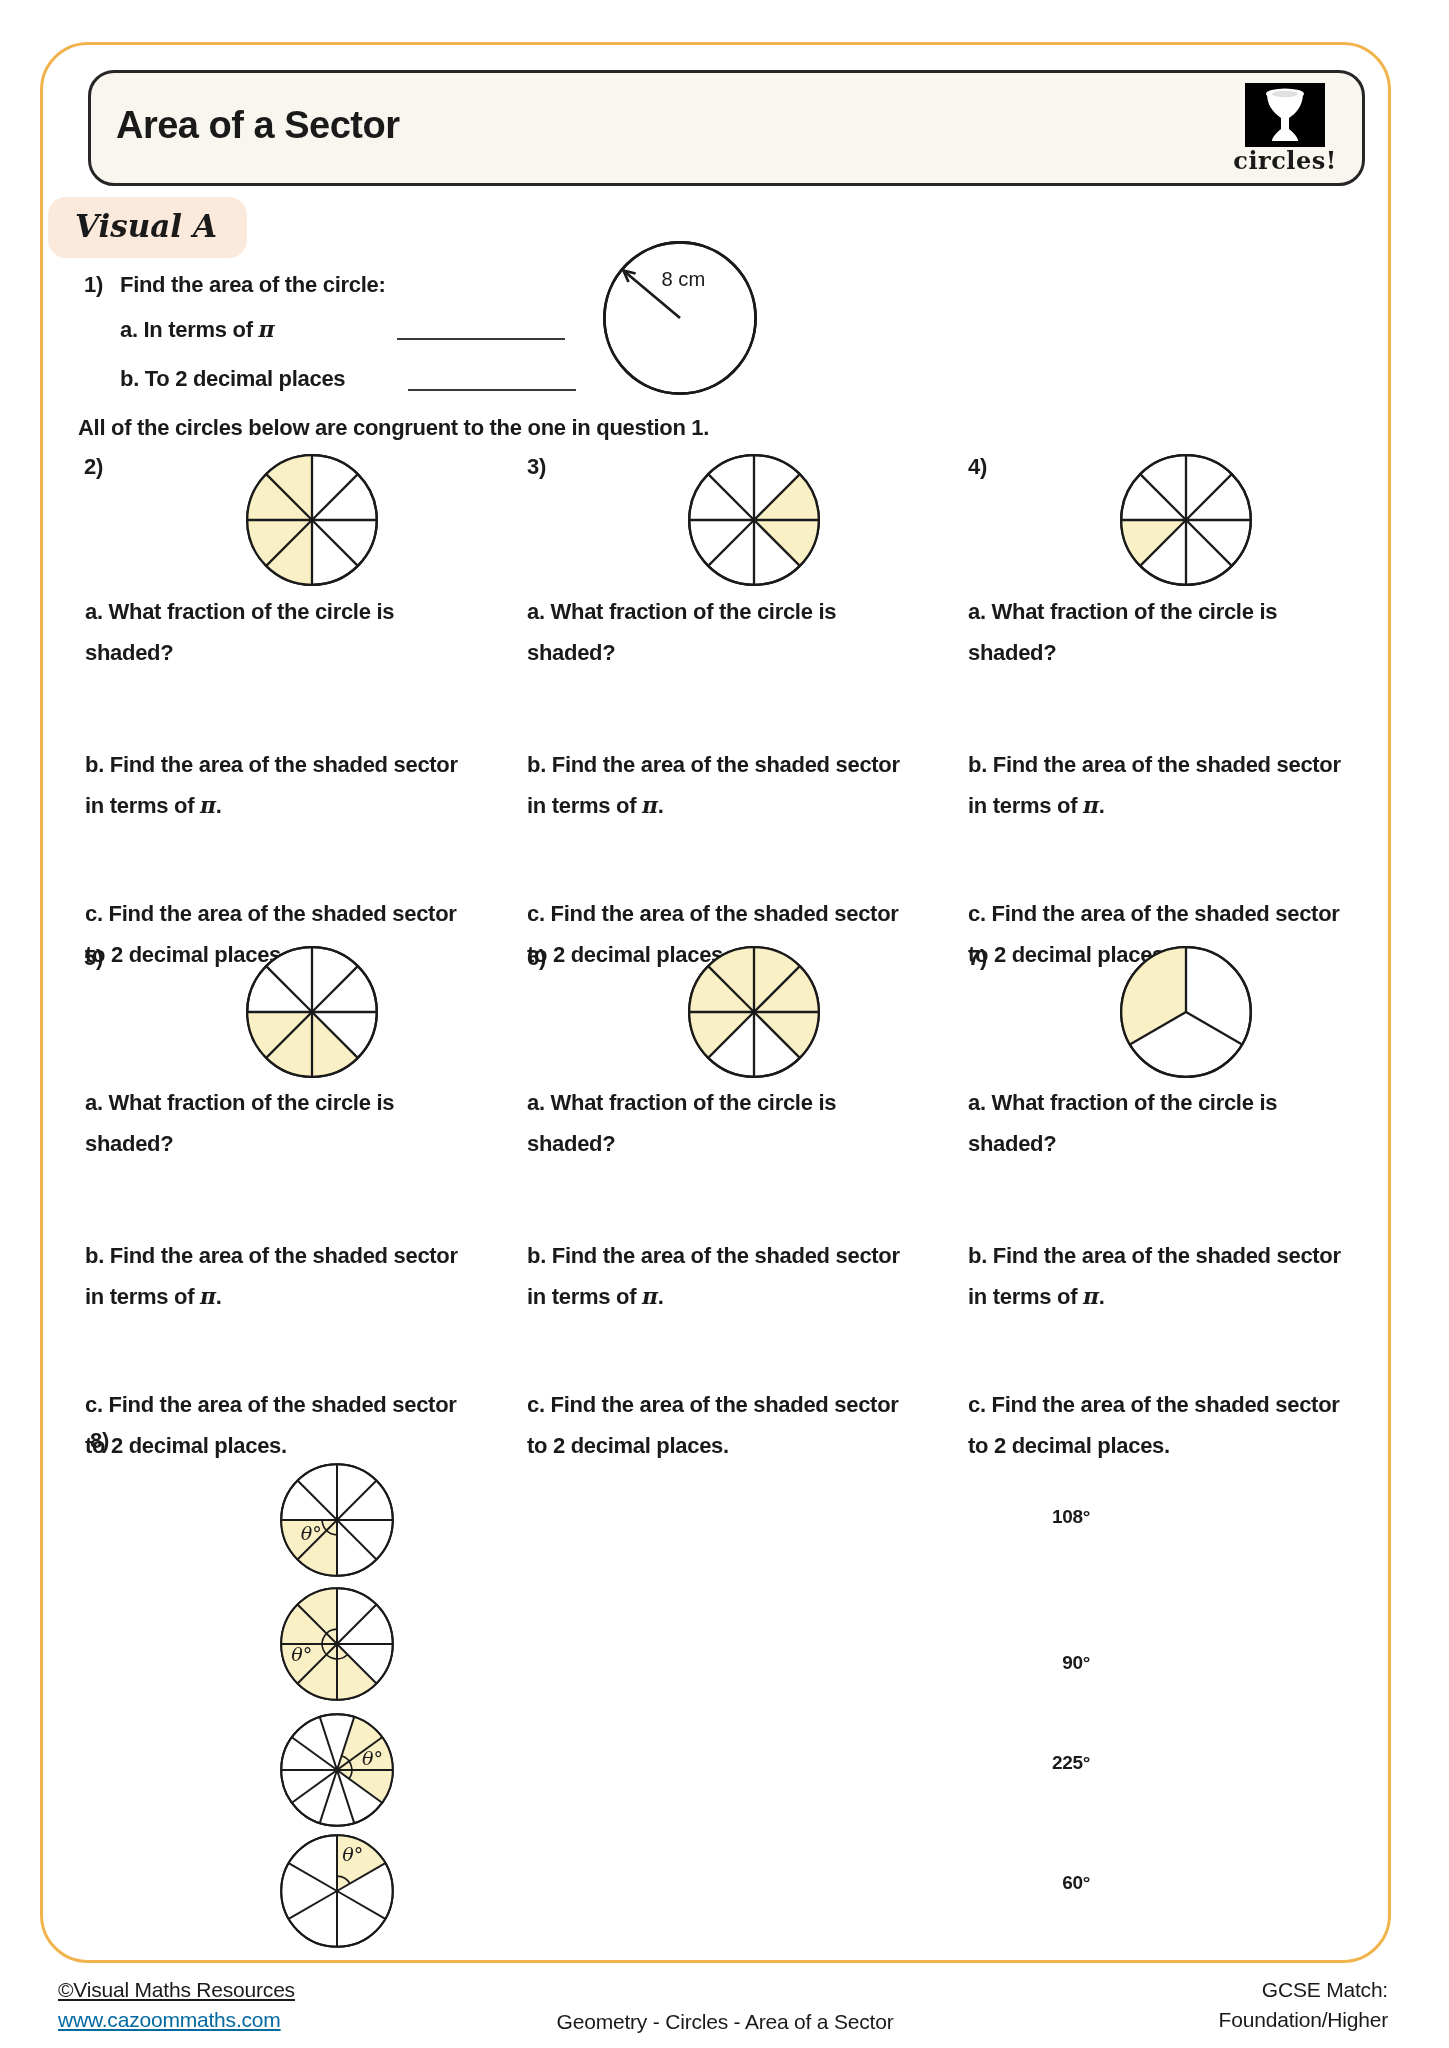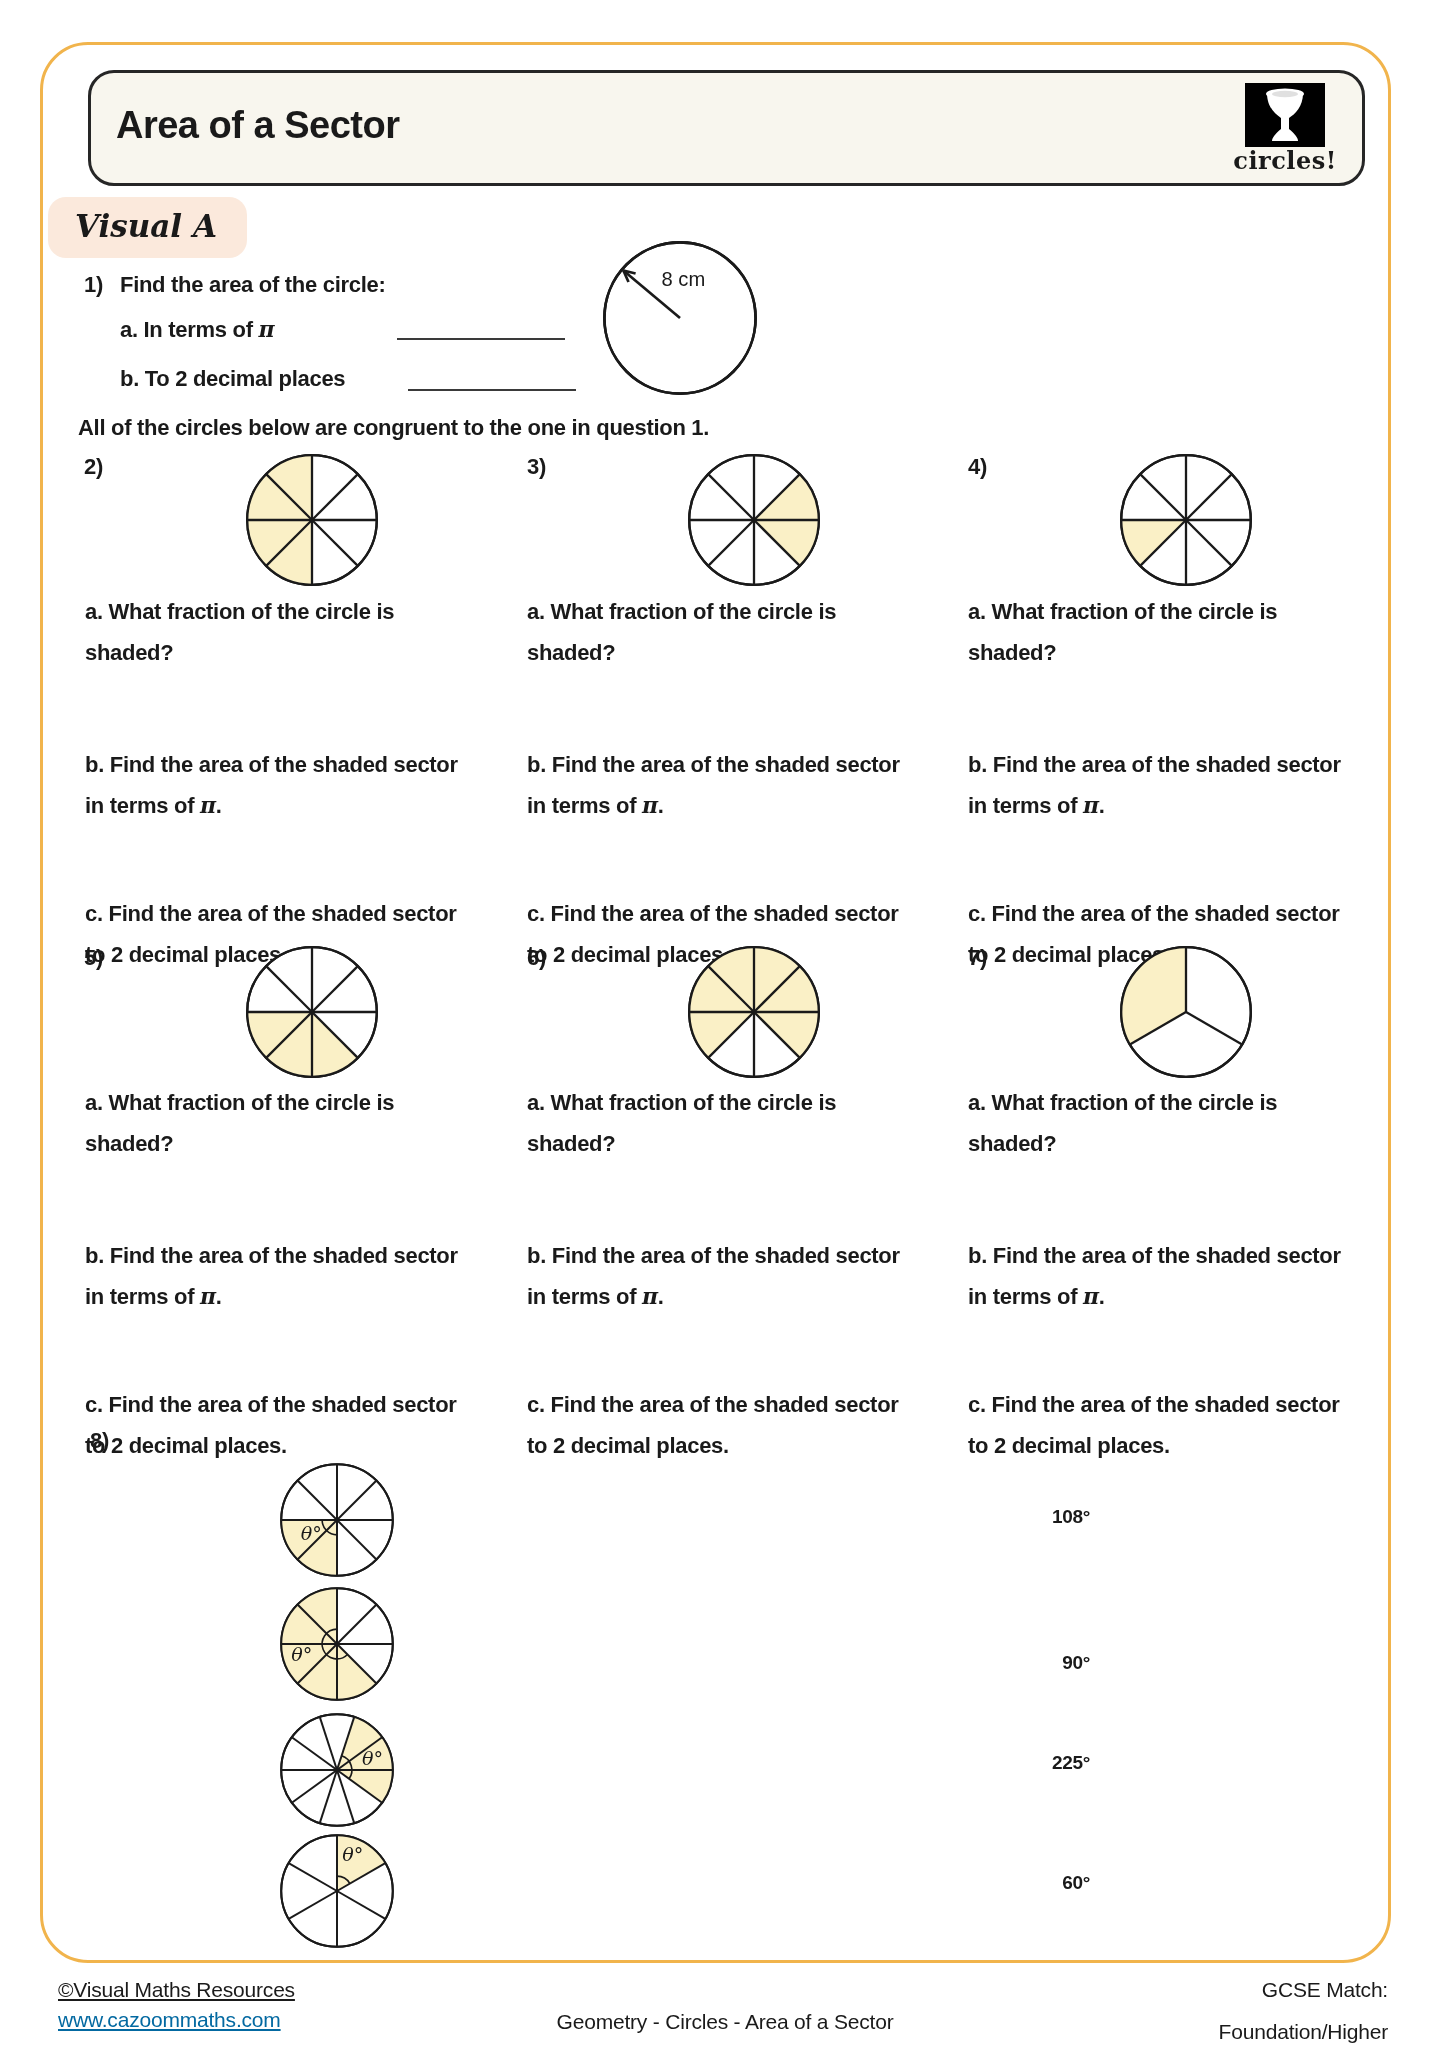--- a/index.html
+++ b/index.html
@@ -264,15 +264,15 @@
 
   <div class="abs value" style="left:945px;top:1506px;">108°</div>
   <div class="abs value" style="left:945px;top:1626px;margin-top:26px;">90°</div>
   <div class="abs value" style="left:945px;top:1752px;">225°</div>
   <div class="abs value" style="left:945px;top:1872px;">60°</div>
 
   <div class="abs footer" style="left:58px;top:1978px;text-decoration:underline;">©Visual Maths Resources</div>
   <div class="abs footer link" style="left:58px;top:2008px;">www.cazoommaths.com</div>
   <div class="abs footer" style="left:425px;top:2010px;width:600px;text-align:center;">Geometry - Circles - Area of a Sector</div>
   <div class="abs footer" style="left:1090px;top:1978px;width:298px;text-align:right;">GCSE Match:</div>
-  <div class="abs footer" style="left:1090px;top:2008px;width:298px;text-align:right;margin-top:12px;">Foundation/Higher</div>
+  <div class="abs footer" style="left:1090px;top:2008px;width:298px;text-align:right;">Foundation/Higher</div>
 
 </div>
 
 </body></html>

